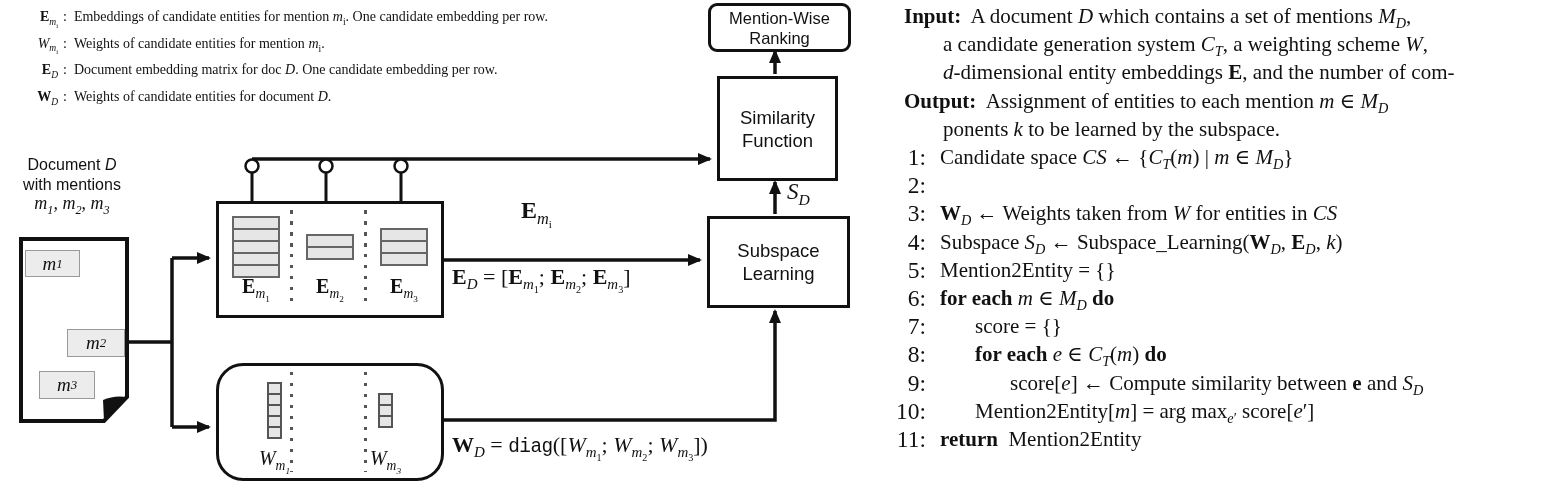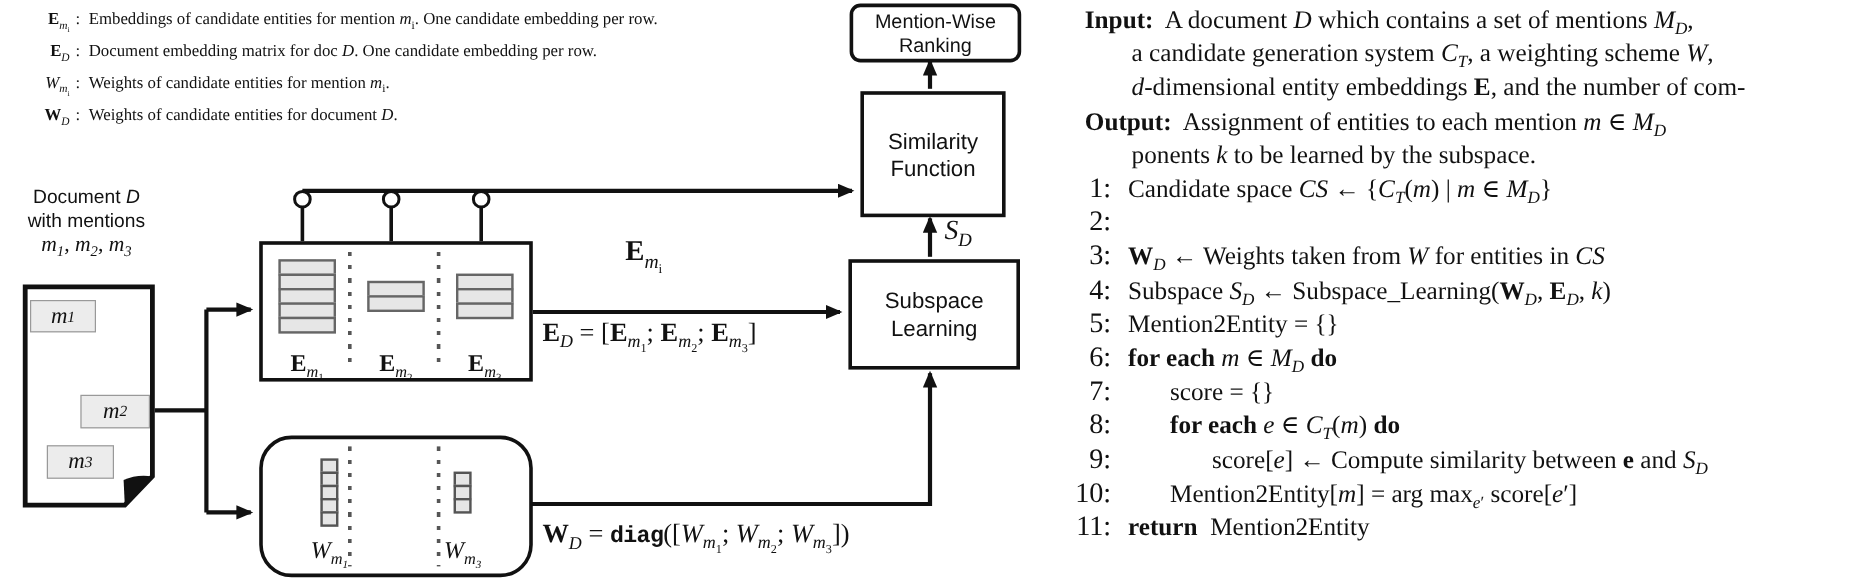--- a/index.html
+++ b/index.html
@@ -7,21 +7,21 @@
     --sans: "Liberation Sans","DejaVu Sans",sans-serif;
     --mono: "Liberation Mono","DejaVu Sans Mono",monospace;
     --ink:#111;
   }
   html,body{margin:0;padding:0;background:#fff;}
   #stage{position:relative;width:1559px;height:485px;background:#fff;overflow:hidden;
          font-family:var(--serif);color:var(--ink);}
   #lines{position:absolute;left:0;top:0;z-index:0;}
   sub{font-size:68%;line-height:0;}
   .cal{font-style:italic;}
-  .tt{font-family:var(--mono);font-weight:bold;font-size:0.88em;letter-spacing:-0.5px;}
+  .tt{font-family:var(--mono);font-weight:normal;font-size:0.88em;letter-spacing:-0.5px;}
 
   
   .legend{position:absolute;left:8px;top:4px;font-size:14px;line-height:26.5px;z-index:2;}
   .lrow{white-space:nowrap;}
   .lsym{display:inline-block;min-width:50px;text-align:right;}
   .lsep{padding:0 7px 0 5px;}
 
   
   .doc-label{position:absolute;left:4px;top:155px;width:136px;text-align:center;
              font-family:var(--sans);font-size:16px;line-height:19.5px;z-index:2;}
@@ -37,21 +37,21 @@
   .matbox{position:absolute;background:#fff;border:3px solid var(--ink);display:flex;z-index:1;}
   #ebox{left:216px;top:201px;width:222px;height:111px;}
   #wbox{left:216px;top:363px;width:222px;height:112px;border-radius:27px;}
   .mcol{flex:1;position:relative;}
   .vsep{position:absolute;top:6px;bottom:6px;width:3px;
         background:repeating-linear-gradient(to bottom,#555 0 3.5px,transparent 3.5px 11px);}
   .vsep.s1{left:71px;} .vsep.s2{left:145px;}
   .garea{position:absolute;left:0;right:0;display:flex;align-items:center;justify-content:center;}
   #ebox .garea{top:16px;height:54px;}
   #wbox .garea{top:18px;height:52px;}
-  .glabel{position:absolute;left:0;right:0;bottom:0;text-align:center;
+  .glabel{position:absolute;left:0;right:0;bottom:16px;text-align:center;
           font-size:20px;white-space:nowrap;}
   #wbox .glabel{bottom:7px;font-style:italic;}
   .hcells .cell{display:block;width:44px;height:10px;background:#e6e6e6;border:2px solid #666;margin-top:-2px;}
   .hcells .cell:first-child{margin-top:0;}
   .vcells .cell{display:block;width:11px;height:9px;background:#e6e6e6;border:2px solid #555;margin-top:-2px;}
   .vcells .cell:first-child{margin-top:0;}
 
   
   .node{position:absolute;background:#fff;border:3px solid var(--ink);z-index:1;
         display:flex;align-items:center;justify-content:center;text-align:center;
@@ -110,24 +110,24 @@
     <line x1="775" y1="214" x2="775" y2="182" stroke="#111" stroke-width="3.5" marker-end="url(#arr)"></line>
 
     <line x1="775" y1="74" x2="775" y2="51" stroke="#111" stroke-width="3.5" marker-end="url(#arr)"></line>
   </svg>
 
   <div class="legend">
     <div class="lrow">
       <span class="lsym"><b>E</b><sub><i>m</i><sub>i</sub></sub></span><span class="lsep">:</span><span class="ltxt">Embeddings of candidate entities for mention <i>m</i><sub>i</sub>. One candidate embedding per row.</span>
     </div>
     <div class="lrow">
+      <span class="lsym"><i class="cal">W</i><sub><i>m</i><sub>i</sub></sub></span><span class="lsep">:</span><span class="ltxt">Weights of candidate entities for mention <i>m</i><sub>i</sub>.</span>
+    </div>
+    <div class="lrow">
       <span class="lsym"><b>E</b><sub><i>D</i></sub></span><span class="lsep">:</span><span class="ltxt">Document embedding matrix for doc <i>D</i>. One candidate embedding per row.</span>
-    </div>
-    <div class="lrow">
-      <span class="lsym"><i class="cal">W</i><sub><i>m</i><sub>i</sub></sub></span><span class="lsep">:</span><span class="ltxt">Weights of candidate entities for mention <i>m</i><sub>i</sub>.</span>
     </div>
     <div class="lrow">
       <span class="lsym"><b>W</b><sub><i>D</i></sub></span><span class="lsep">:</span><span class="ltxt">Weights of candidate entities for document <i>D</i>.</span>
     </div>
   </div>
 
   <div class="doc-label">Document <i>D</i><br>with mentions<br><span class="mathline"><i>m</i><sub>1</sub>, <i>m</i><sub>2</sub>, <i>m</i><sub>3</sub></span></div>
   <div class="mention" id="m1">
       <i>m</i>
       <sub>1</sub>

